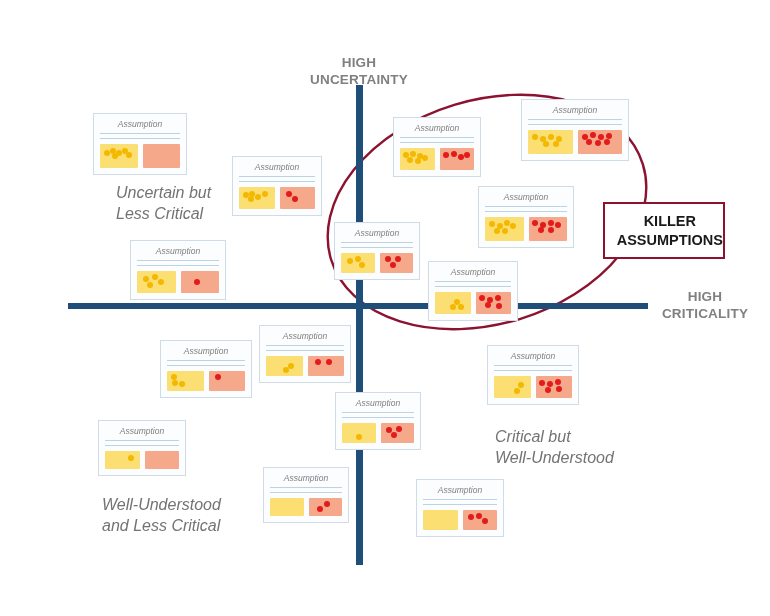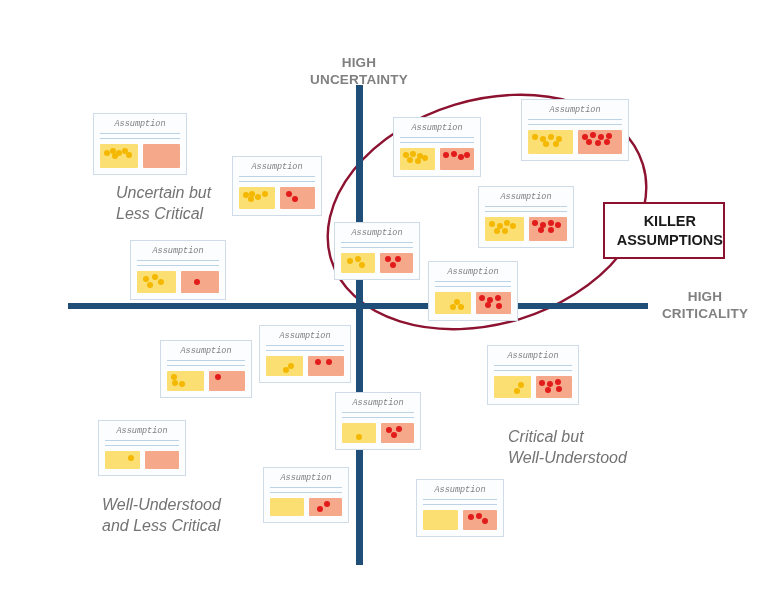--- a/index.html
+++ b/index.html
@@ -56,21 +56,21 @@
   .quad-label {
     position: absolute;
     color: #737373;
     font-style: italic;
     font-size: 16px;
     line-height: 21px;
     white-space: pre-line;
   }
   #quad-uncertain   { left: 116px; top: 182px; }
   #quad-wellunder   { left: 102px; top: 494px; }
-  #quad-critical    { left: 508px; top: 426px; }
+  #quad-critical    { left: 495px; top: 426px; }
 
   
   #ellipse-wrap {
     position: absolute;
     left: 0; top: 0;
     width: 770px; height: 616px;
     pointer-events: none;
   }
 
   
@@ -105,21 +105,20 @@
     display: flex;
     flex-direction: column;
   }
   .card-title {
     color: #7f7f7f;
     font-style: italic;
     font-size: 8.5px;
     text-align: center;
     line-height: 11px;
     margin-bottom: 3px;
-    font-family: Liberation Mono, monospace;
   }
   .card-rule {
     height: 1px;
     background: #bcd3e6;
     margin: 0 0 4px 0;
   }
   .card-rule.second { margin-bottom: 5px; }
   .card-boxes {
     display: flex;
     gap: 5px;

